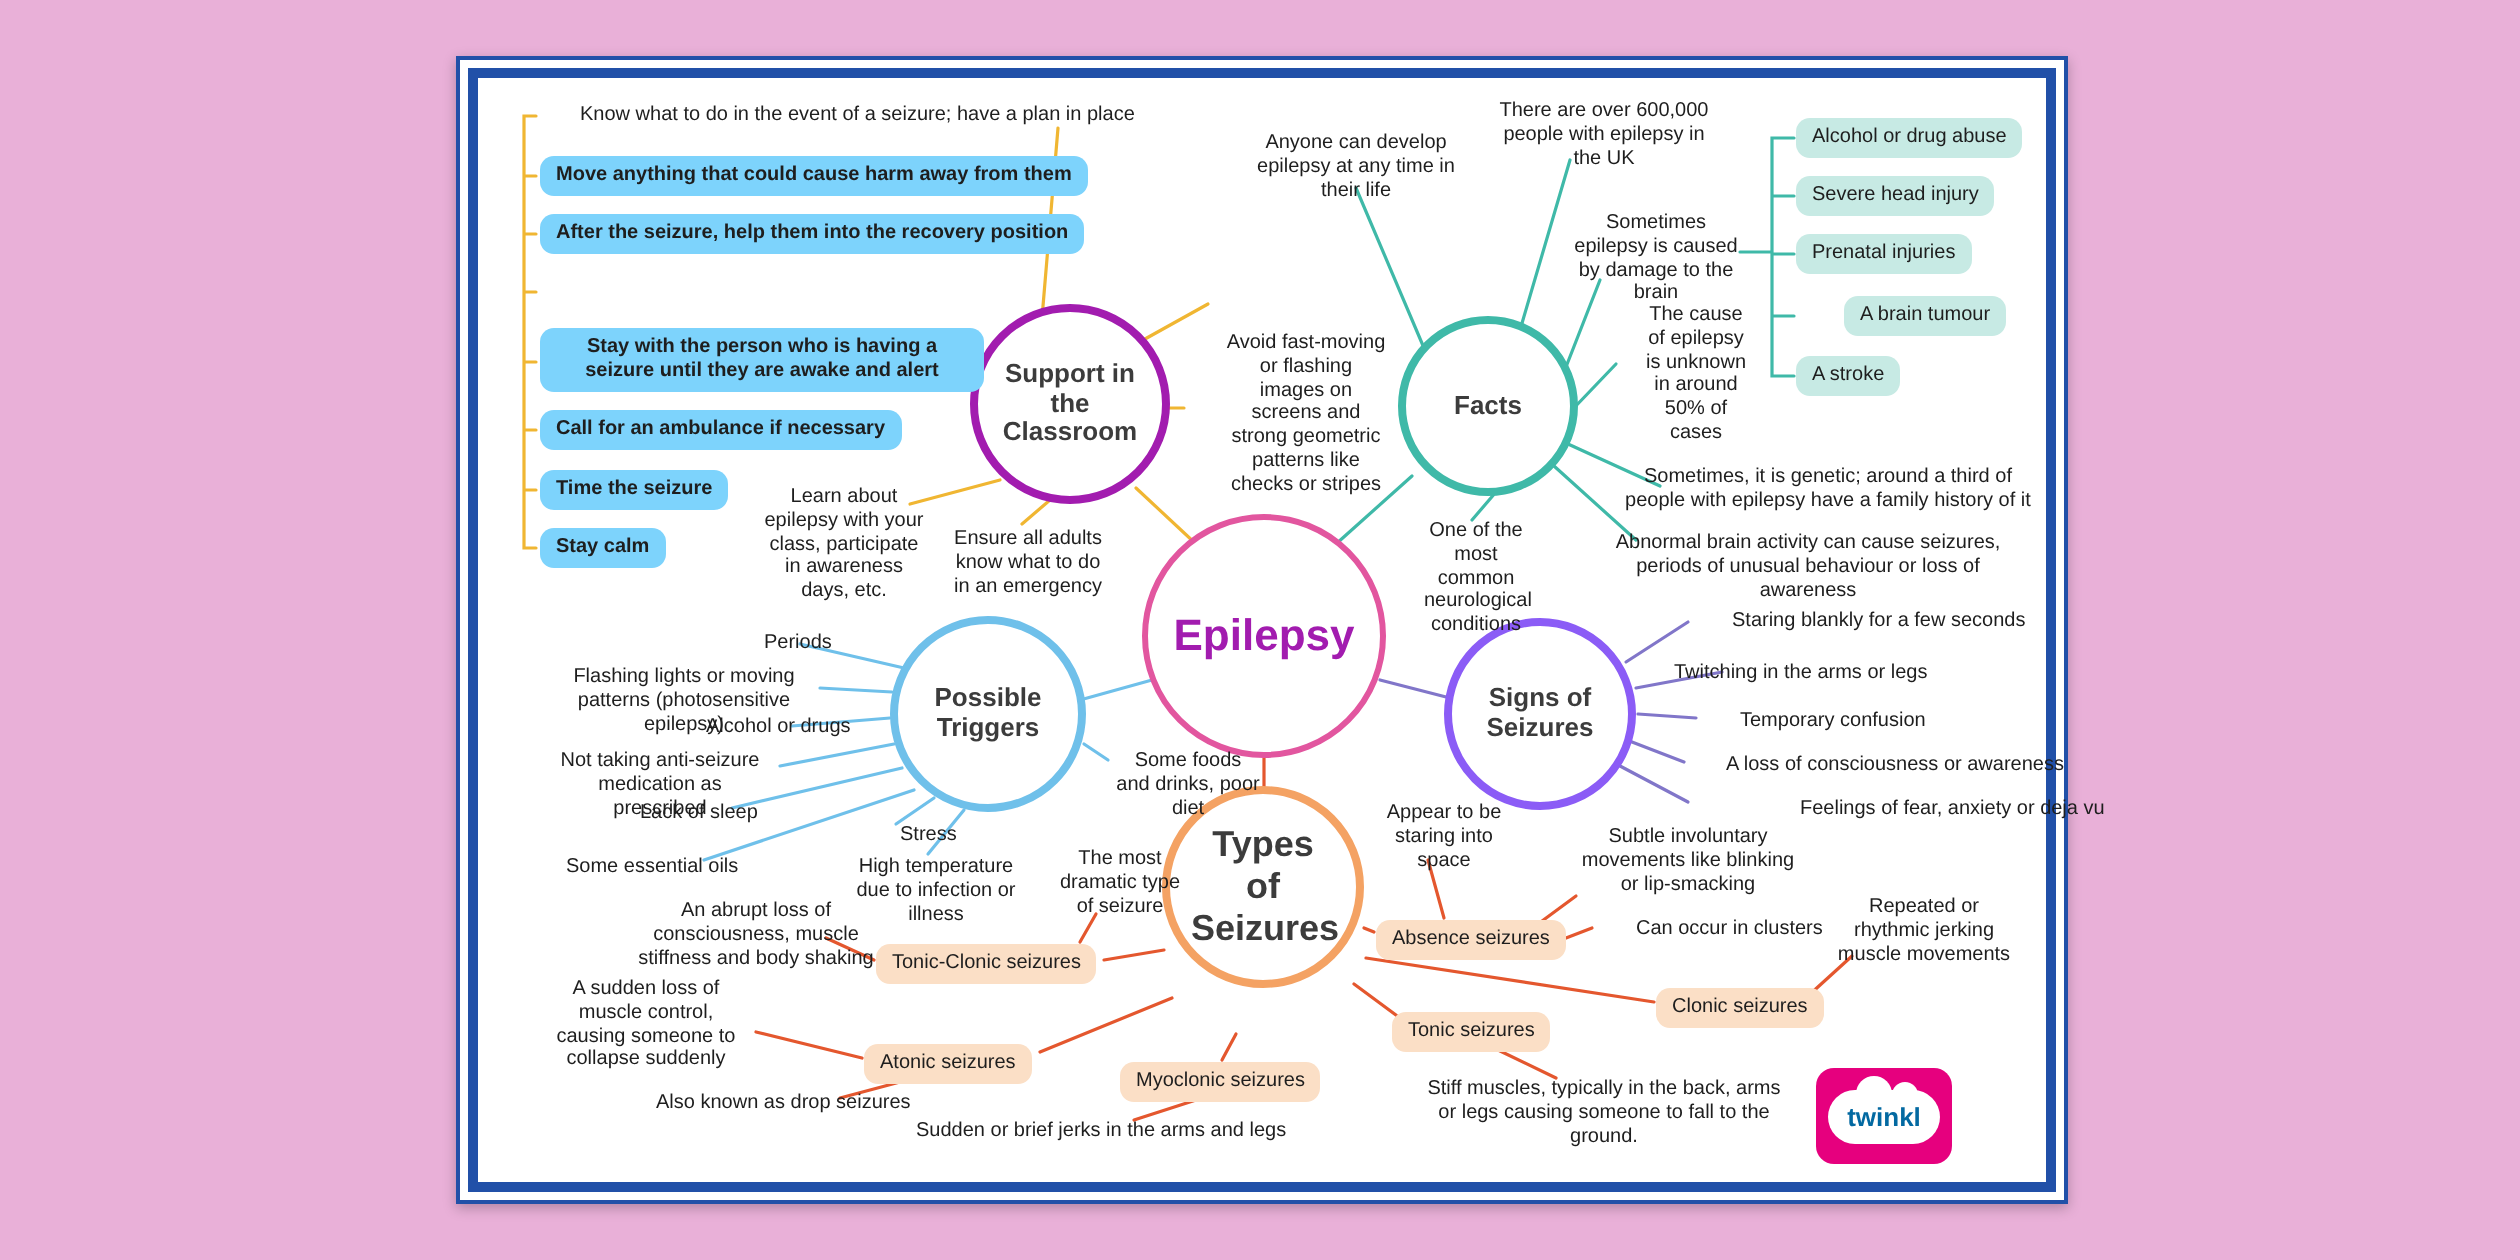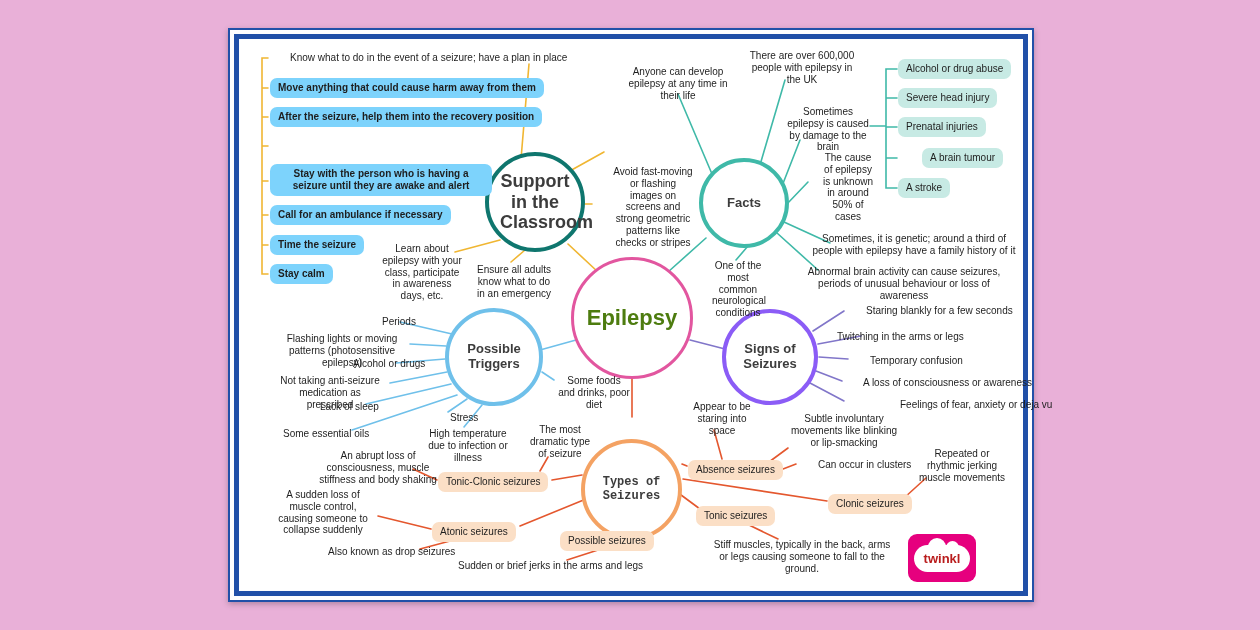--- a/index.html
+++ b/index.html
@@ -18,30 +18,30 @@
   .circle span { display:block; }
   .note { position:absolute; font-size:10px; line-height:1.18; color:#1e1e1e; white-space:nowrap;padding-left:20px; }
   .note.wrap { white-space:normal; text-align:center; }
   .box { position:absolute; font-size:10px; line-height:1.18; color:#1e1e1e;
          padding:4px 8px; border-radius:7px; white-space:nowrap; text-align:center; }
   .box.wrap { white-space:normal; }
   .support-box { background:#7dd3fc;font-weight:bold; }
   .teal-box { background:#c7eae4; }
   .orange-box { background:#fbdfc6; }
   .center-circle { border:3px solid #e2569f; }
-  .center-circle .title { font-size:22px; font-weight:bold; color:#4d7c0f; }
+  .center-circle .title { font-size:22px; font-weight:bold; color:#a21caf; }
   .logo { position:absolute; left:908px; top:534px; width:68px; height:48px;
           background:#e6007e; border-radius:9px; display:flex; align-items:center; justify-content:center; }
   .logo .cloud { position:relative; width:56px; height:27px; background:#fff;
                  border-radius:14px; display:flex; align-items:center; justify-content:center; }
   .logo .cloud::before { content:""; position:absolute; top:-7px; left:14px; width:18px; height:18px;
                  background:#fff; border-radius:50%; }
   .logo .cloud::after { content:""; position:absolute; top:-4px; right:11px; width:13px; height:13px;
                  background:#fff; border-radius:50%; }
-  .logo .word { position:relative; z-index:2; font-size:13px; font-weight:bold; color:#b91c1c; }
+  .logo .word { position:relative; z-index:2; font-size:13px; font-weight:bold; color:#0369a1; }
 </style>
 </head>
 <body>
 
 <div class="stage">
   <div class="poster-outer"></div>
   <div class="poster-inner"></div>
 
   <svg class="lines" viewBox="0 0 1260 630" xmlns="http://www.w3.org/2000/svg">
 
@@ -107,33 +107,33 @@
       <path d="M783,469 L796,464"></path>
       <path d="M904,498 L926,478"></path>
       <path d="M749,525 L778,539"></path>
     </g>
   </svg>
 
   <div class="circle center-circle" style="left:571px; top:257px; width:122px; height:122px;">
     <span class="title">Epilepsy</span>
   </div>
 
-  <div class="circle" style="left:485px; top:152px; width:100px; height:100px; border:4px solid #0f766e; font-size:18px;justify-content:center;">
+  <div class="circle" style="left:485px; top:152px; width:100px; height:100px; border:4px solid #a21caf; font-size:13px;justify-content:center;">
     <span style="width:70px;">Support in the Classroom</span>
   </div>
   <div class="circle" style="left:699px; top:158px; width:90px; height:90px; border:4px solid #3fb9a8; font-size:13px;">
     <span>Facts</span>
   </div>
   <div class="circle" style="left:445px; top:308px; width:98px; height:98px; border:4px solid #6fc0ea; font-size:13px;">
     <span style="width:64px;">Possible Triggers</span>
   </div>
   <div class="circle" style="left:722px; top:309px; width:96px; height:96px; border:4px solid #8b5cf6; font-size:13px;">
     <span style="width:72px;">Signs of Seizures</span>
   </div>
-  <div class="circle" style="left:581px; top:439px; width:101px; height:101px; border:4px solid #f4a263; font-size:12px;font-family:Liberation Mono, monospace;">
+  <div class="circle" style="left:581px; top:393px; width:101px; height:101px; border:4px solid #f4a263; font-size:18px;">
     <span style="width:72px;">Types of Seizures</span>
   </div>
 
   <div class="note" style="left:270px; top:52px;">Know what to do in the event of a seizure; have a plan in place</div>
   <div class="box support-box" style="left:270px; top:78px;">Move anything that could cause harm away from them</div>
   <div class="box support-box" style="left:270px; top:107px;">After the seizure, help them into the recovery position</div>
   <div class="box support-box wrap" style="left:270px; top:164px; width:222px;">Stay with the person who is having a seizure until they are awake and alert</div>
   <div class="box support-box" style="left:270px; top:205px;">Call for an ambulance if necessary</div>
   <div class="box support-box" style="left:270px; top:235px;">Time the seizure</div>
   <div class="box support-box" style="left:270px; top:264px;">Stay calm</div>
@@ -167,21 +167,21 @@
   <div class="note wrap" style="left:538px; top:375px; width:92px;">Some foods and drinks, poor diet</div>
 
   <div class="note" style="left:846px; top:305px;">Staring blankly for a few seconds</div>
   <div class="note" style="left:817px; top:331px;">Twitching in the arms or legs</div>
   <div class="note" style="left:850px; top:355px;">Temporary confusion</div>
   <div class="note" style="left:843px; top:377px;">A loss of consciousness or awareness</div>
   <div class="note" style="left:880px; top:399px;">Feelings of fear, anxiety or deja vu</div>
 
   <div class="box orange-box" style="left:438px; top:472px;">Tonic-Clonic seizures</div>
   <div class="box orange-box" style="left:432px; top:522px;">Atonic seizures</div>
-  <div class="box orange-box" style="left:560px; top:531px;">Possible seizures</div>
+  <div class="box orange-box" style="left:560px; top:531px;">Myoclonic seizures</div>
   <div class="box orange-box" style="left:688px; top:460px;">Absence seizures</div>
   <div class="box orange-box" style="left:828px; top:494px;">Clonic seizures</div>
   <div class="box orange-box" style="left:696px; top:506px;">Tonic seizures</div>
 
   <div class="note wrap" style="left:508px; top:424px; width:84px;">The most dramatic type of seizure</div>
   <div class="note wrap" style="left:293px; top:450px; width:150px;">An abrupt loss of consciousness, muscle stiffness and body shaking</div>
   <div class="note wrap" style="left:256px; top:489px; width:114px;">A sudden loss of muscle control, causing someone to collapse suddenly</div>
   <div class="note" style="left:308px; top:546px;">Also known as drop seizures</div>
   <div class="note" style="left:438px; top:560px;">Sudden or brief jerks in the arms and legs</div>
   <div class="note wrap" style="left:666px; top:401px; width:92px;">Appear to be staring into space</div>

